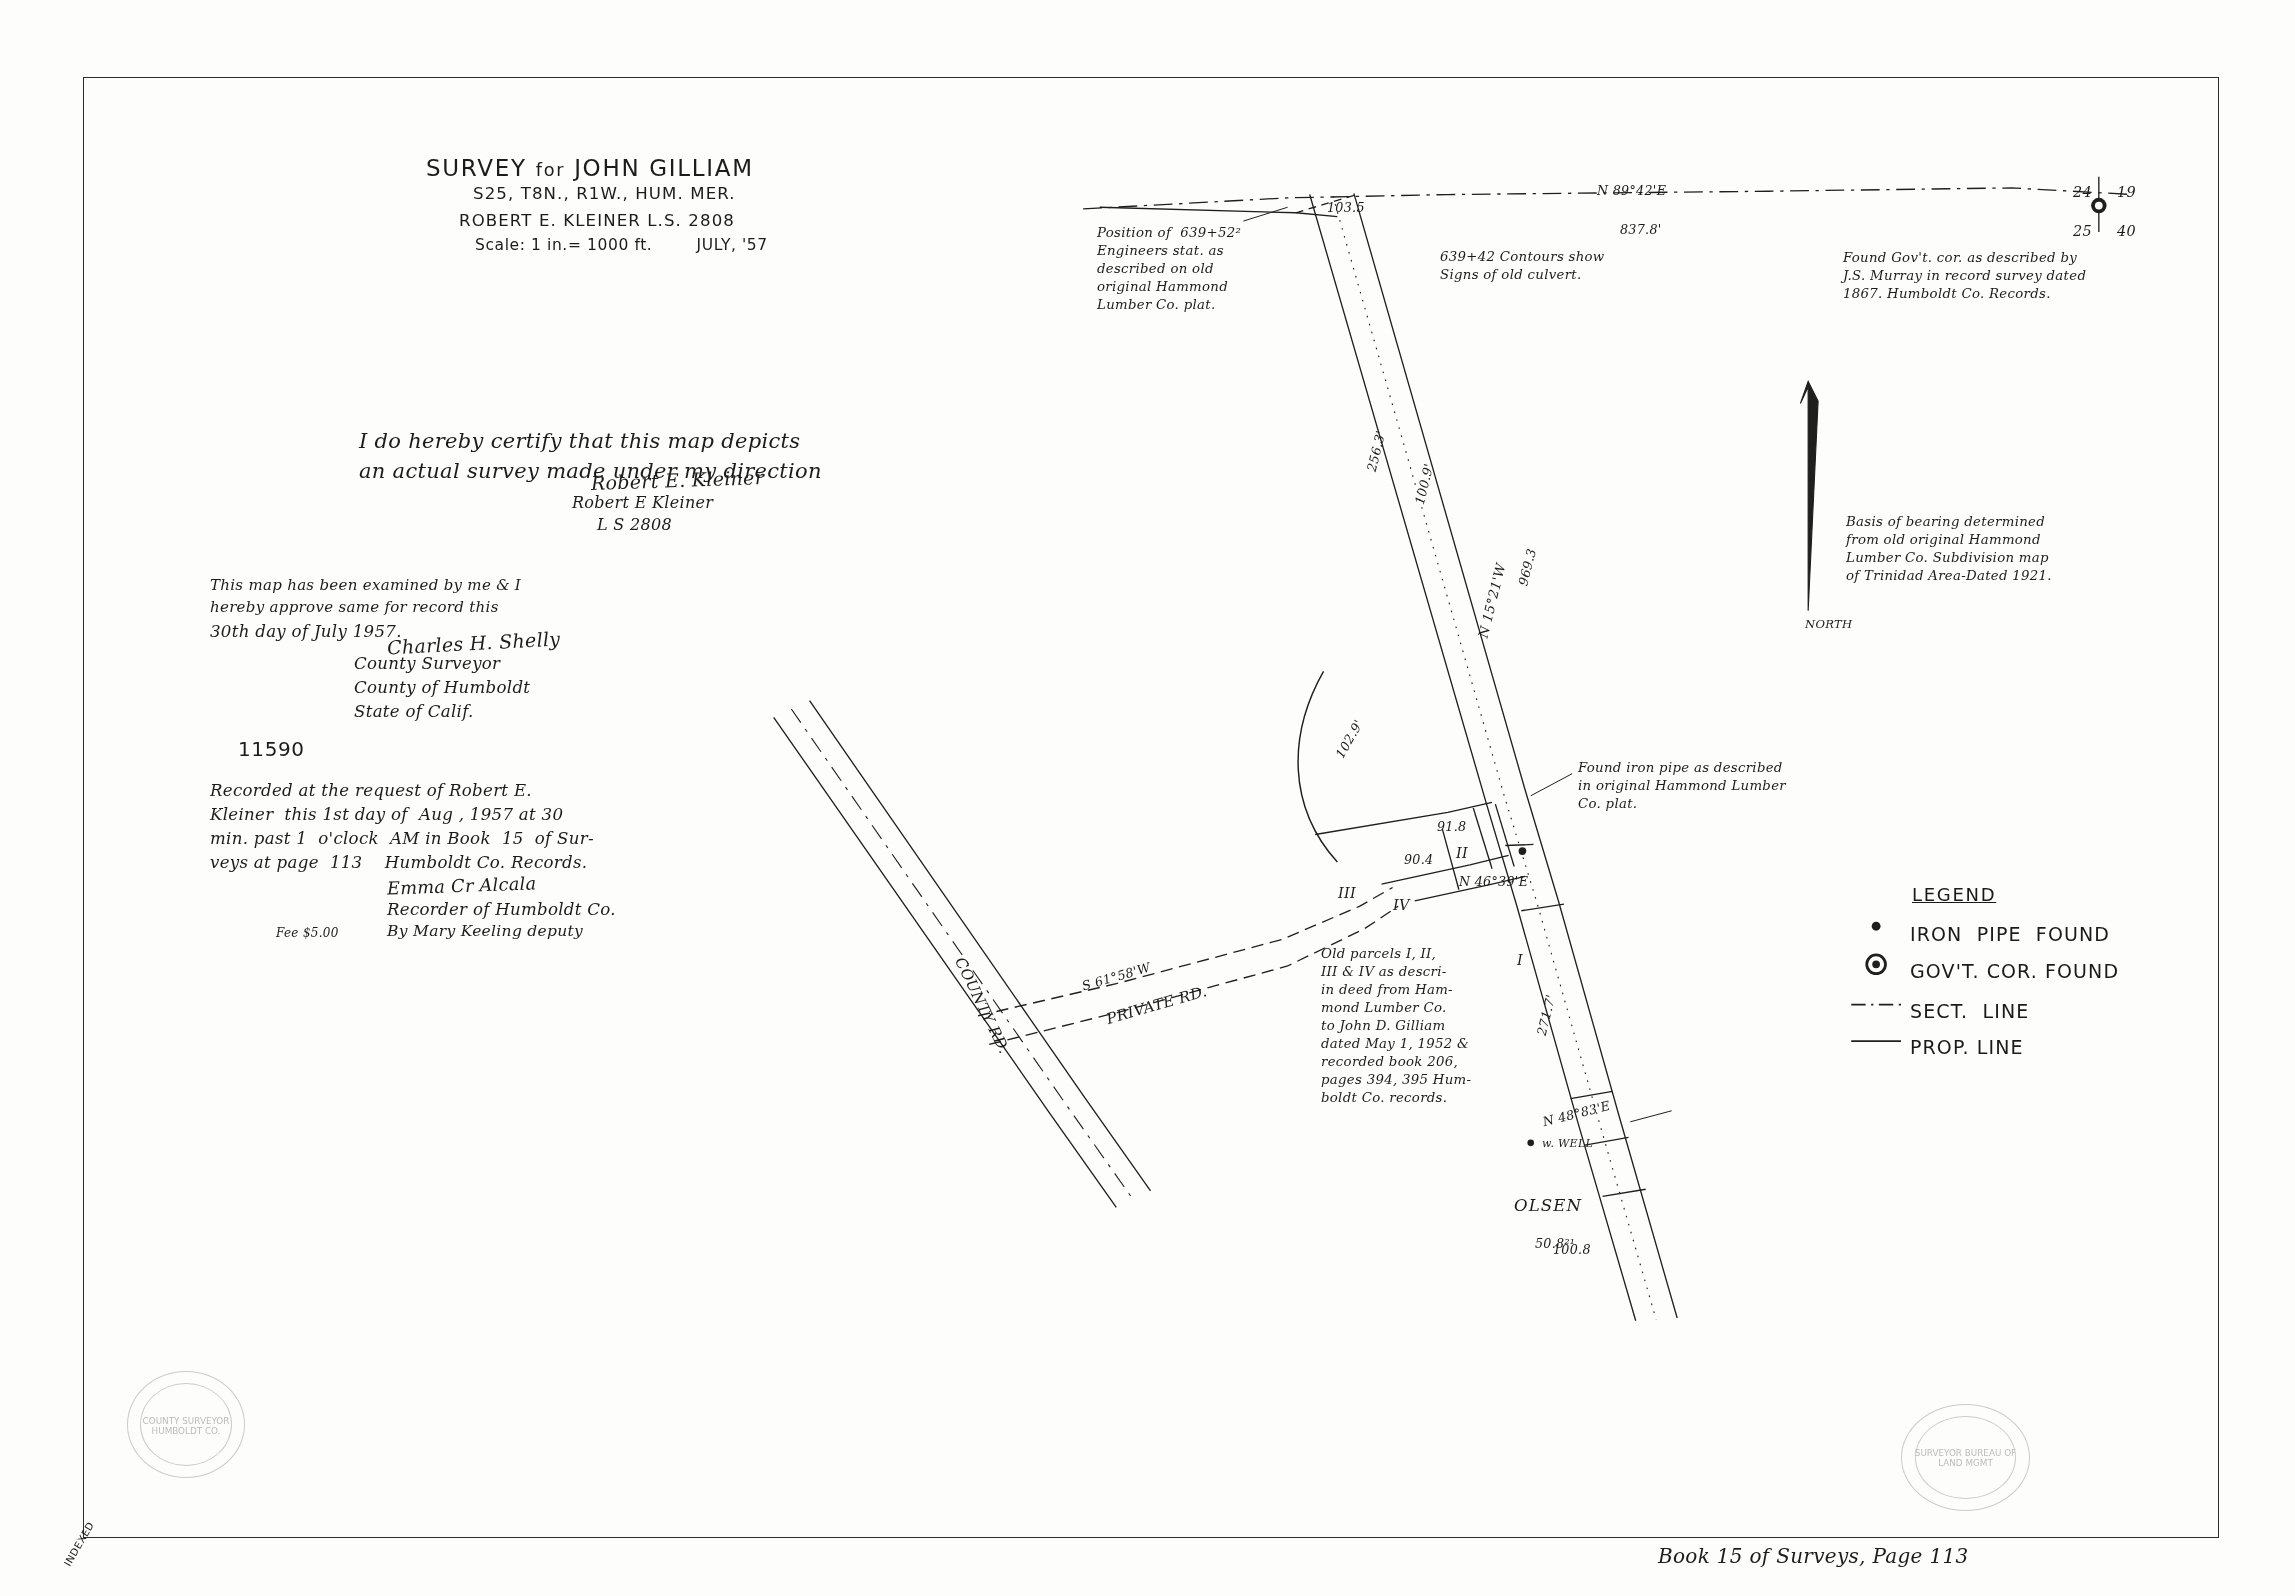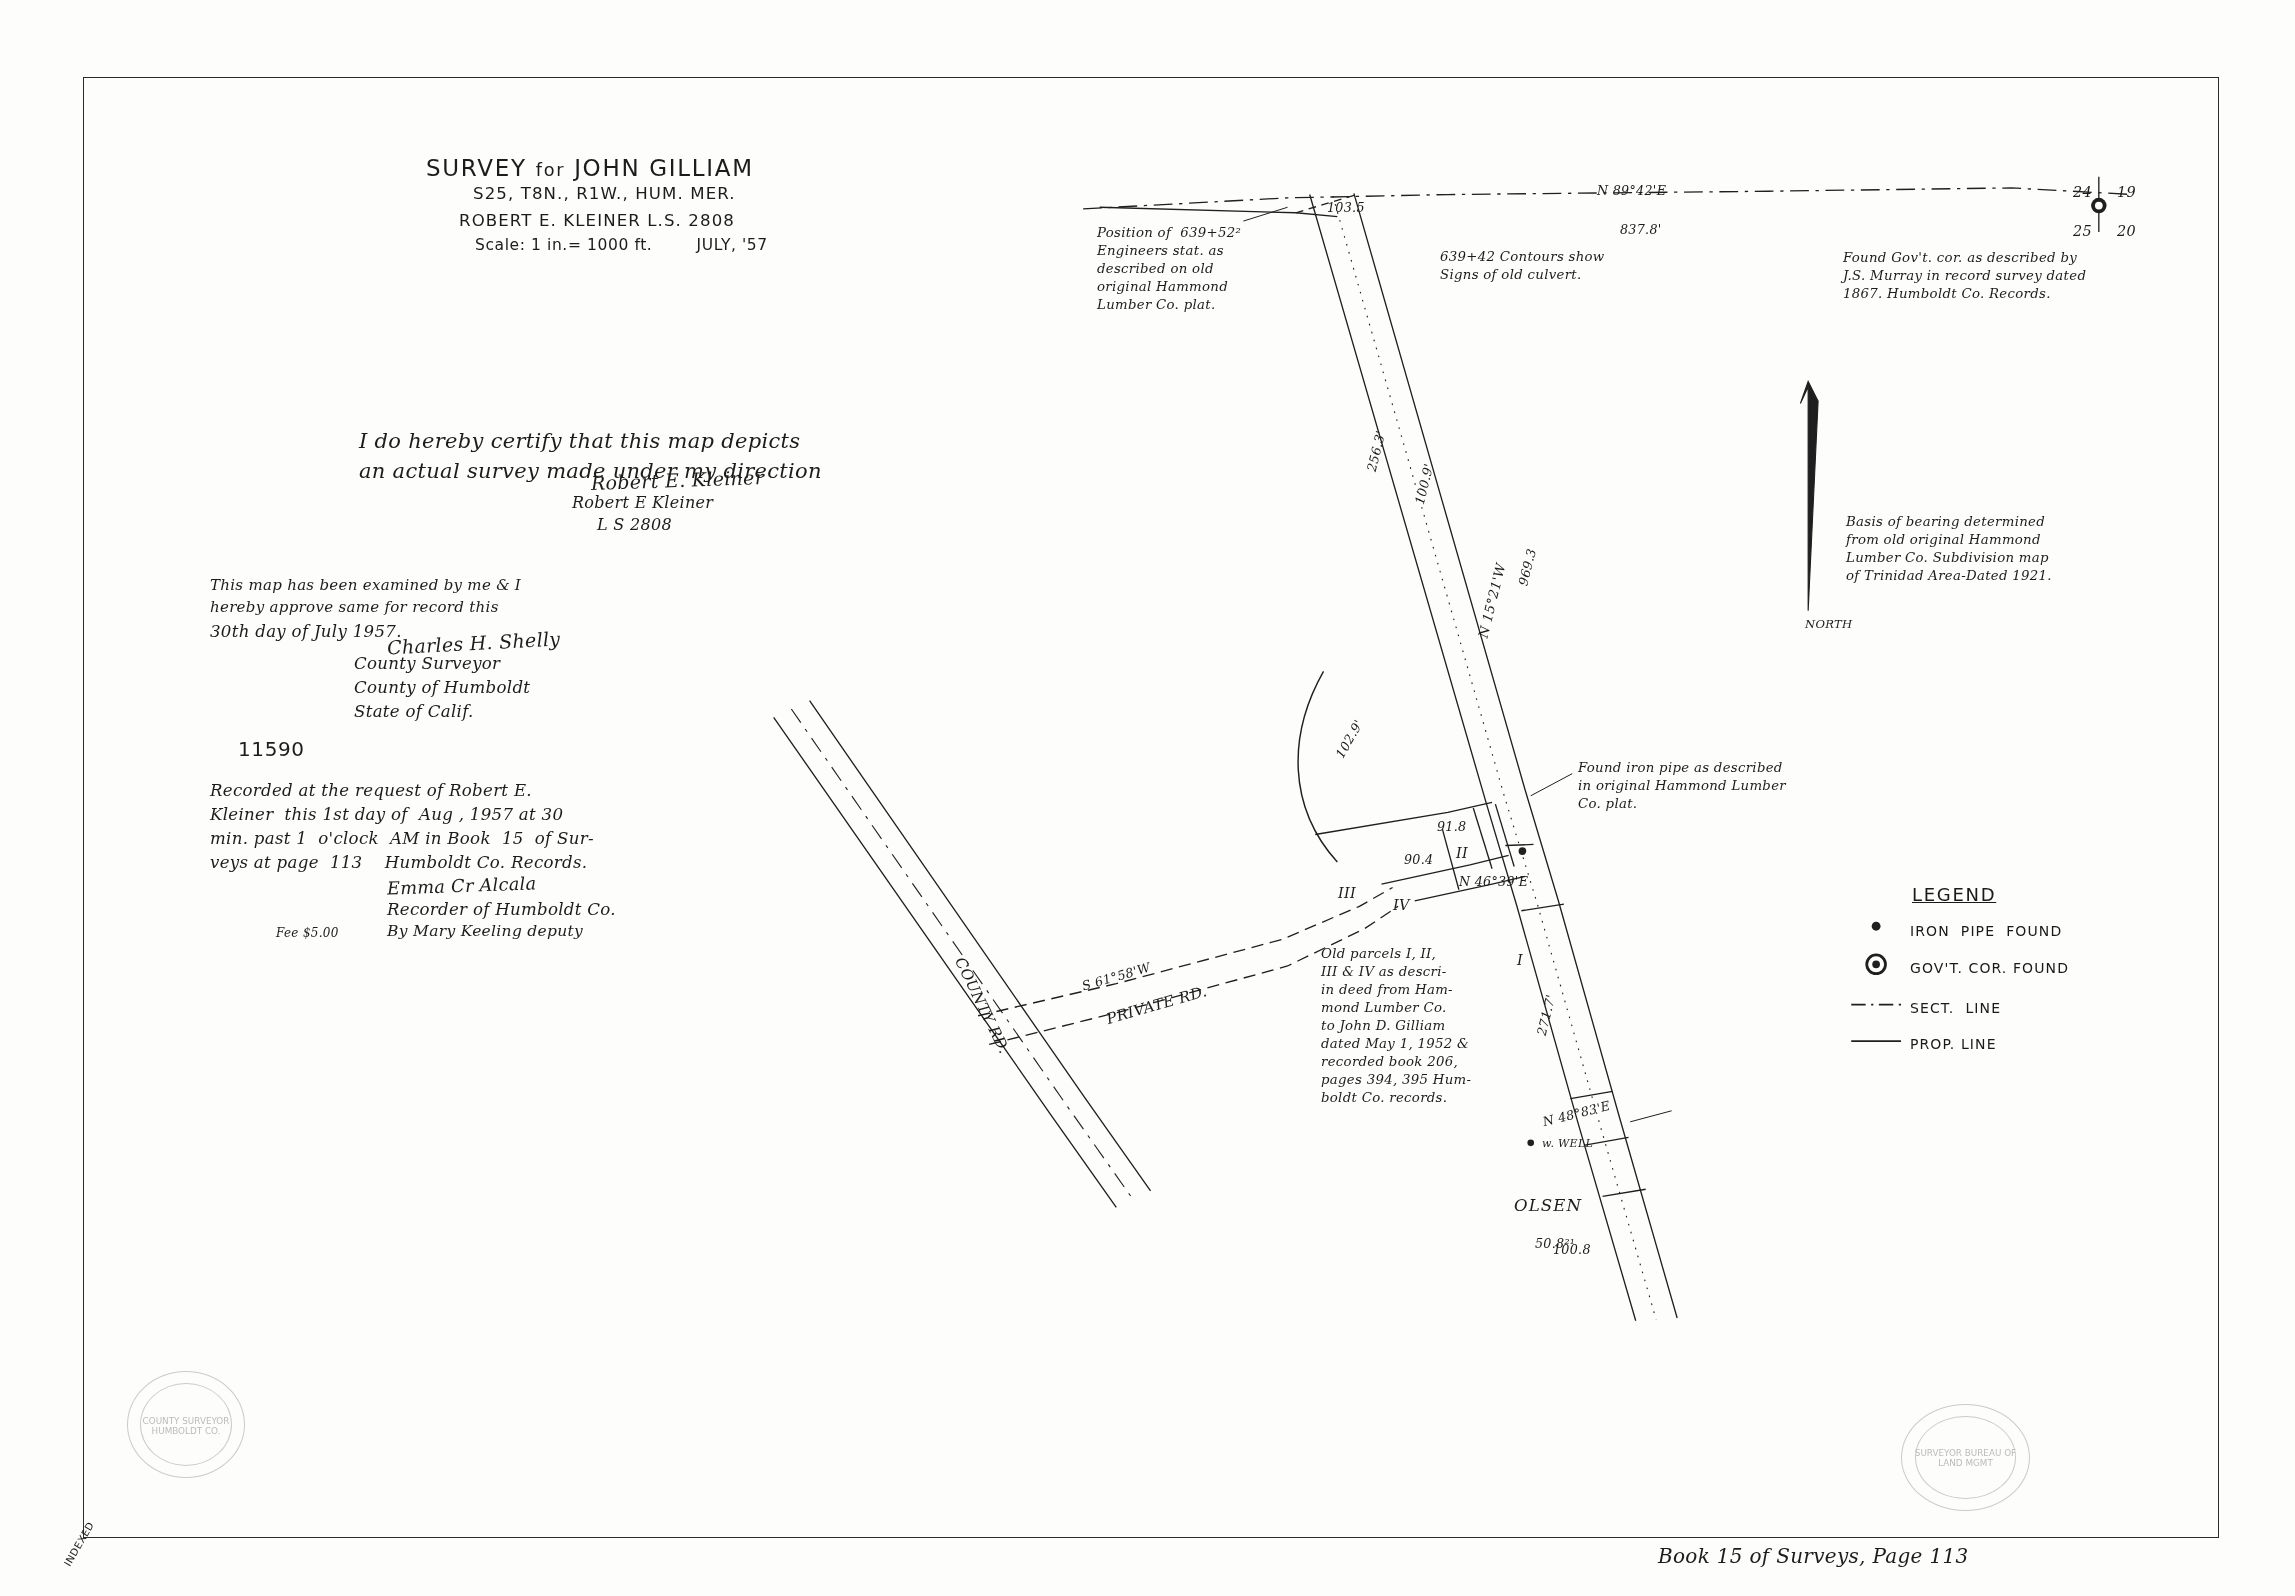--- a/index.html
+++ b/index.html
@@ -65,21 +65,21 @@
   #sec-19{left:2117px;top:182px;font-size:14.4px;}
   #sec-25{left:2073px;top:221px;font-size:14.4px;}
   #sec-30{left:2117px;top:221px;font-size:14.4px;}
   
   .rn{font-size:14.4px;}
   #rn-1{left:1517px;top:950px;}
   #rn-2{left:1456px;top:843px;}
   #rn-3{left:1338px;top:883px;}
   #rn-4{left:1393px;top:895px;}
   #legend-title{position:absolute;left:1912px;top:882px;font-size:18px;letter-spacing:1.7px;font-style:normal;font-family:"DejaVu Sans",sans-serif;text-decoration:underline;}
-  .legend-row{position:absolute;font-size:14px;letter-spacing:1.1px;font-style:normal;font-family:"DejaVu Sans",sans-serif;}
+  .legend-row{position:absolute;font-size:19px;letter-spacing:1.1px;font-style:normal;font-family:"DejaVu Sans",sans-serif;}
   #legend-l1{left:1910px;top:921px;}
   #legend-l2{left:1910px;top:958px;}
   #legend-l3{left:1910px;top:998px;}
   #legend-l4{left:1910px;top:1034px;}
   
   #footer-book{position:absolute;left:1658px;top:1542px;font-size:20px;}
   #tag-indexed{position:absolute;left:55px;top:1537px;font-size:10px;transform:rotate(-60deg);letter-spacing:0.6px;}
   
   .stamp{position:absolute;border-radius:50%;border:1.7px solid #8f8f93;opacity:.45;}
   #stamp-left{left:127px;top:1371px;width:116px;height:105px;}
@@ -225,21 +225,21 @@
   <div class="blk hw lbl" id="lbl-olsen">OLSEN</div>
   <div class="blk hw lbl" id="lbl-1008">100.8</div>
   <div class="blk hw lbl" id="lbl-5084">50.8²¹</div>
   <div class="blk hw lbl" id="lbl-s6158">S 61°58'W</div>
   <div class="blk hw lbl" id="lbl-privaterd">PRIVATE RD.</div>
   <div class="blk hw lbl" id="lbl-countyrd">COUNTY  RD.</div>
   <div class="blk hw lbl" id="lbl-north">NORTH</div>
   <div class="blk hw lbl" id="sec-24">24</div>
   <div class="blk hw lbl" id="sec-19">19</div>
   <div class="blk hw lbl" id="sec-25">25</div>
-  <div class="blk hw lbl" id="sec-30">20</div>
+  <div class="blk hw lbl" id="sec-30">40</div>
   <div class="blk hw rn" id="rn-1">I</div>
   <div class="blk hw rn" id="rn-2">II</div>
   <div class="blk hw rn" id="rn-3">III</div>
   <div class="blk hw rn" id="rn-4">IV</div>
 
   <div class="blk" id="legend-title">LEGEND</div>
   <div class="blk legend-row" id="legend-l1">IRON  PIPE  FOUND</div>
   <div class="blk legend-row" id="legend-l2">GOV'T. COR. FOUND</div>
   <div class="blk legend-row" id="legend-l3">SECT.  LINE</div>
   <div class="blk legend-row" id="legend-l4">PROP. LINE</div>

